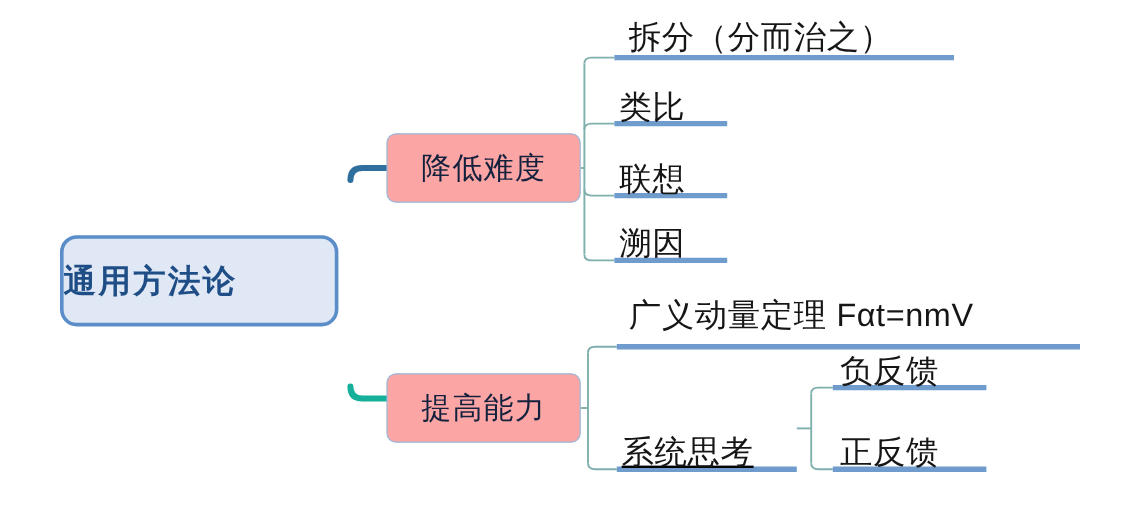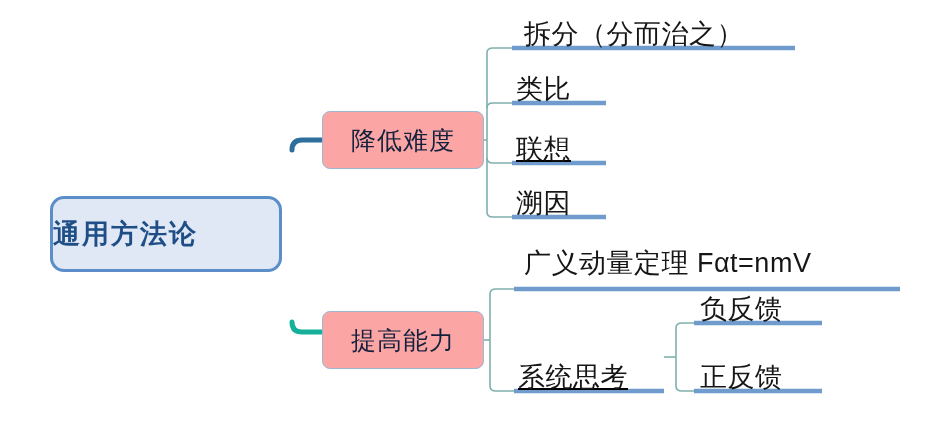--- a/index.html
+++ b/index.html
@@ -132,29 +132,29 @@
   </div>
 
   <div class="l1-node" id="l1-0">
     <span class="l1-label">降低难度</span>
   </div>
 
   <div class="l1-node" id="l1-1">
     <span class="l1-label">提高能力</span>
   </div>
 
-  <div class="leaf" style="left:524px;top:8px;height:40px;">
+  <div class="leaf" style="left:524px;top:8px;height:40px;font-family:Liberation Mono, monospace;">
     <span class="leaf-label">拆分（分而治之）</span>
   </div>
 
   <div class="leaf" style="left:516px;top:64px;height:39px;">
     <span class="leaf-label">类比</span>
   </div>
 
-  <div class="leaf" style="left:516px;top:124px;height:39px;text-decoration:underline;">
+  <div class="leaf" style="left:516px;top:124px;height:39px;">
     <span class="leaf-label">联想</span>
   </div>
 
   <div class="leaf" style="left:516px;top:178px;height:39px;">
     <span class="leaf-label">溯因</span>
   </div>
 
   <div class="leaf" style="left:524px;top:237px;height:40px;">
     <span class="leaf-label">广义动量定理  Fαt=nmV</span>
   </div>

